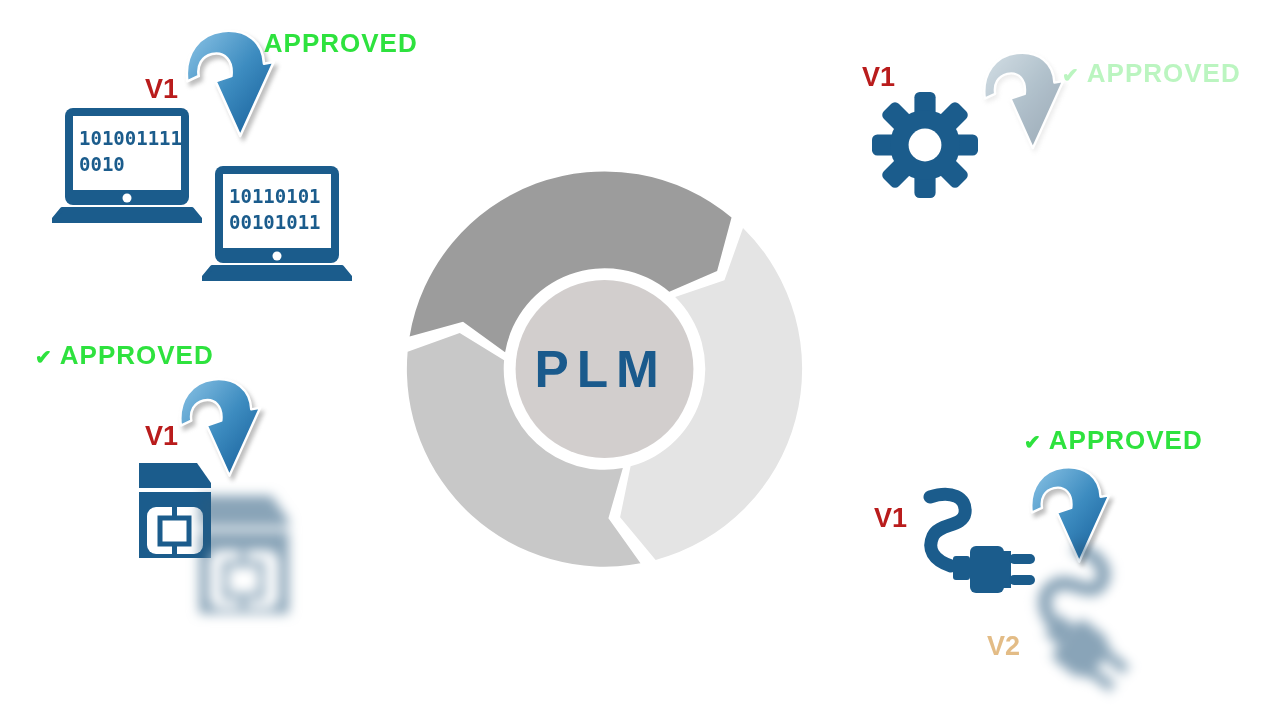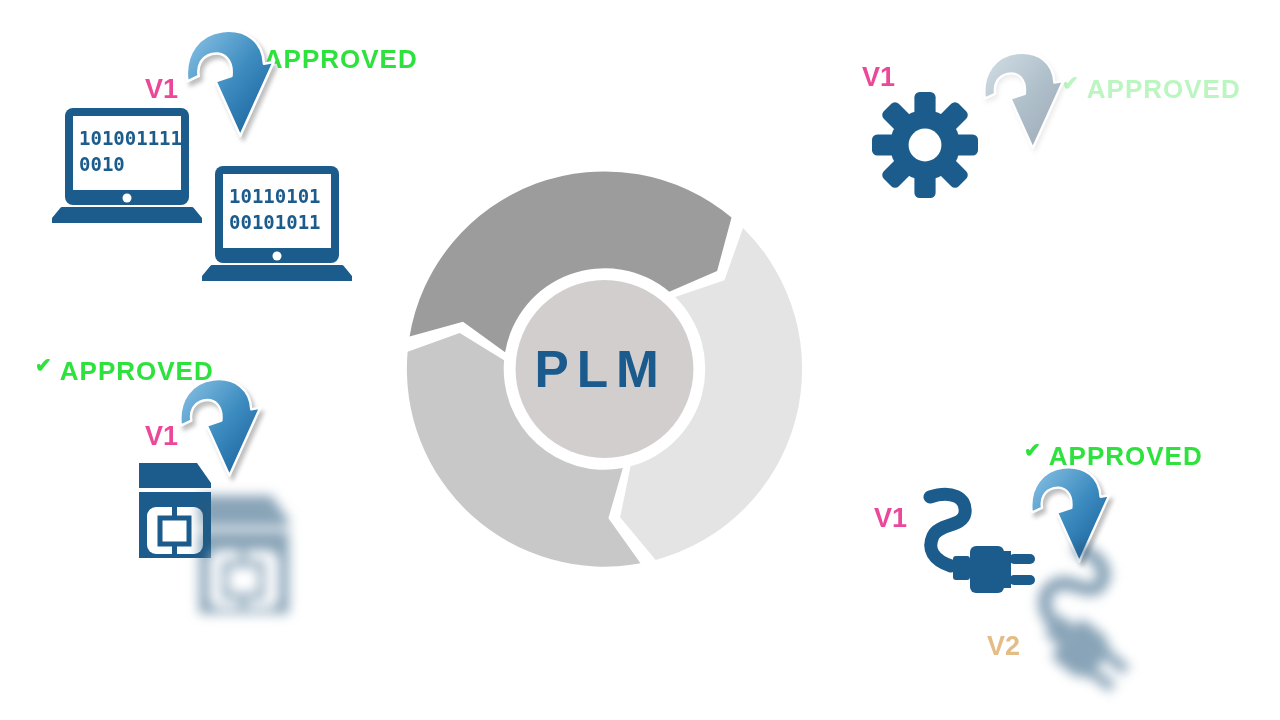--- a/index.html
+++ b/index.html
@@ -3,27 +3,27 @@
 <meta charset="utf-8">
 <style>
   * { margin:0; padding:0; box-sizing:border-box; }
   html,body { width:1280px; height:720px; }
   body { position:relative; background:#ffffff; overflow:hidden;
          font-family:"Liberation Sans", sans-serif; }
 
   .abs { position:absolute; }
 
   
-  .vlabel { position:absolute; font-weight:bold; font-size:27px; color:#ec4899; }
+  .vlabel { position:absolute; font-weight:bold; font-size:27px; color:#b91c1c; }
   .vlabel.faded { color:#dfb172; opacity:.85;text-align:right; }
 
   
   .approval { position:absolute; display:flex; align-items:center; font-weight:bold; color:#2ee23e; white-space:nowrap; }
   .approval .chk { font-size:20px; margin-right:8px; transform:translateY(1px); }
-  .approval .txt { font-size:26px; letter-spacing:1px;margin-top:16px; }
+  .approval .txt { font-size:26px; letter-spacing:1px; }
   .approval.faded { opacity:.32; }
 
   
   .arrow { position:absolute; filter:drop-shadow(3px 4px 2px rgba(110,110,110,.45)); }
   .arrow.faded { opacity:.5; filter:saturate(.4) drop-shadow(2px 3px 2px rgba(150,150,150,.35)); }
 
   
   .ghost { position:absolute; filter:blur(6px) saturate(.75) opacity(.55); }
 
   .bin { font-family:"DejaVu Sans Mono", monospace; font-weight:bold; font-size:19px; fill:#1b5c8c; }

